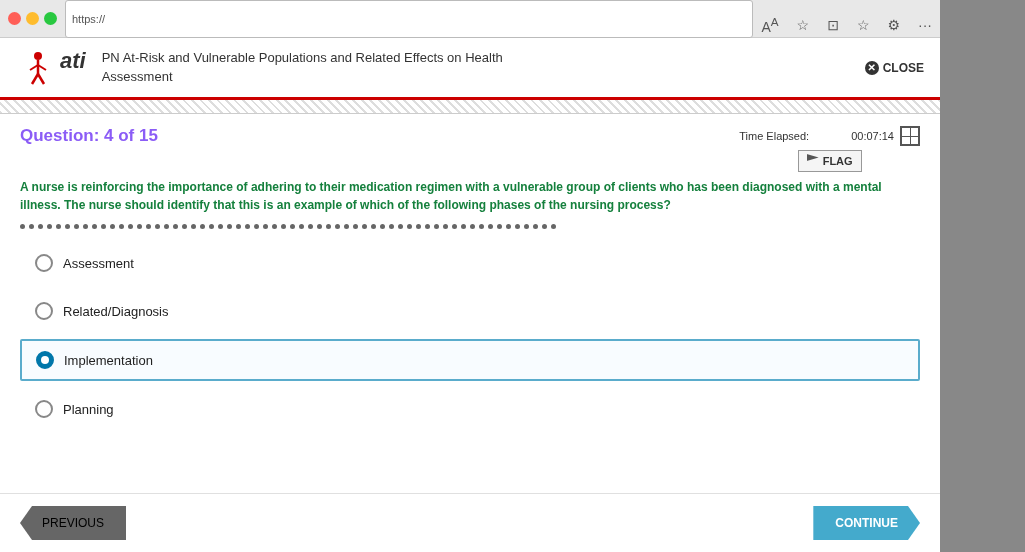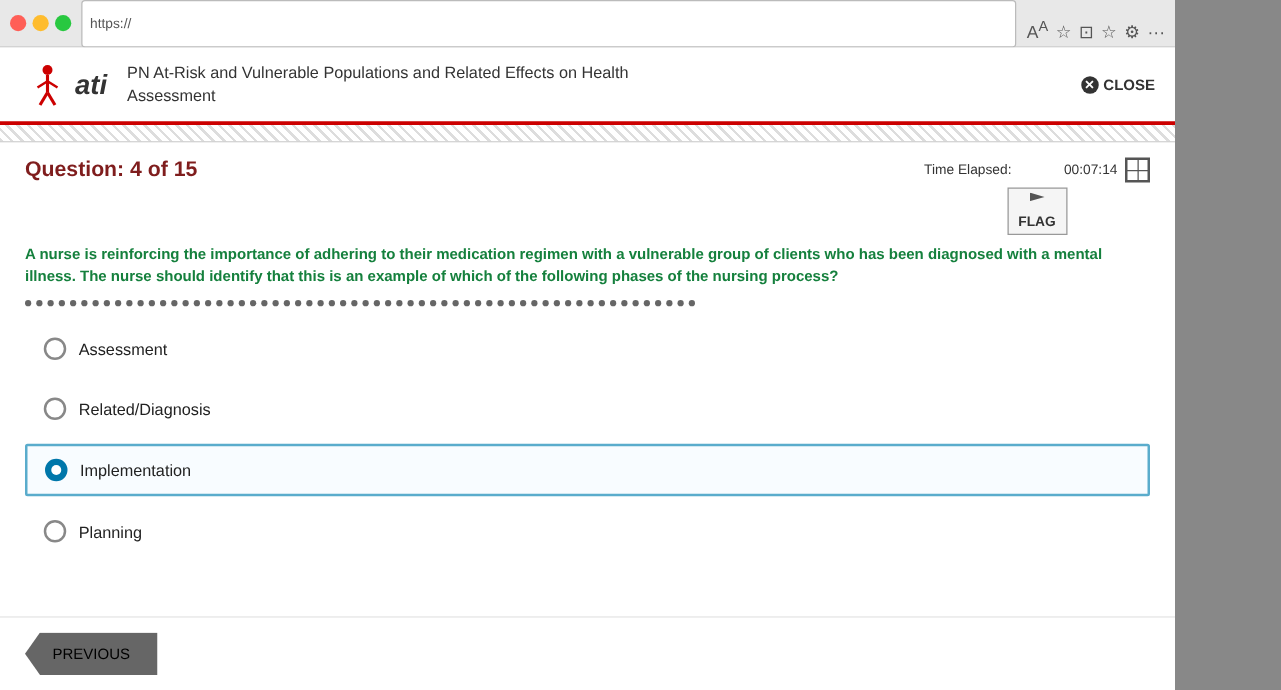--- a/index.html
+++ b/index.html
@@ -53,42 +53,42 @@
       border-radius: 3px;
       display: flex;
       align-items: center;
       padding: 0 6px;
       font-size: 11px;
       color: #555;
     }
 
     .browser-toolbar-icons {
       display: flex;
-      gap: 6px;
+      gap: 18px;
       align-items: center;
       font-size: 14px;
       color: #555;
       margin-top: 12px;
     }
 
     
     .app-header {
       background: white;
       border-bottom: 3px solid #cc0000;
       padding: 8px 16px;
       display: flex;
       align-items: center;
       gap: 16px;
       position: relative;
       min-height: 62px;
     }
 
     .ati-logo {
       display: flex;
-      align-items: center;
+      align-items: flex-start;
       gap: 4px;
     }
 
     .logo-icon {
       width: 40px;
       height: 40px;
       position: relative;
     }
 
     .logo-text {
@@ -147,21 +147,21 @@
     .question-header {
       display: flex;
       justify-content: space-between;
       align-items: flex-start;
       margin-bottom: 6px;
     }
 
     .question-number {
       font-size: 17px;
       font-weight: bold;
-      color: #7f1d1d;
+      color: #8b5cf6;
     }
 
     .timer-flag-area {
       display: flex;
       flex-direction: column;
       align-items: center;
       gap: 4px;
     }
 
     .timer-row {
@@ -191,21 +191,20 @@
       display: flex;
       align-items: center;
       gap: 4px;
       font-size: 11px;
       font-weight: bold;
       color: #333;
       border: 1px solid #999;
       background: #f5f5f5;
       padding: 3px 8px;
       cursor: pointer;
-      flex-direction: column;
     }
 
     .flag-icon {
       width: 14px;
       height: 14px;
       background: #555;
     }
 
     .question-text {
       font-size: 12px;
@@ -471,16 +470,17 @@
         </div>
         <div class="answer-option">
           <div class="radio-outer"></div>
           <span class="option-label">Planning</span>
         </div>
       </div>
   </div>
 
   <div class="bottom-nav">
     <button class="prev-btn">PREVIOUS</button>
+    <button class="continue-btn">CONTINUE</button>
   </div>
 </div>
 
 <div class="side-panel"></div>
 
 </body></html>

